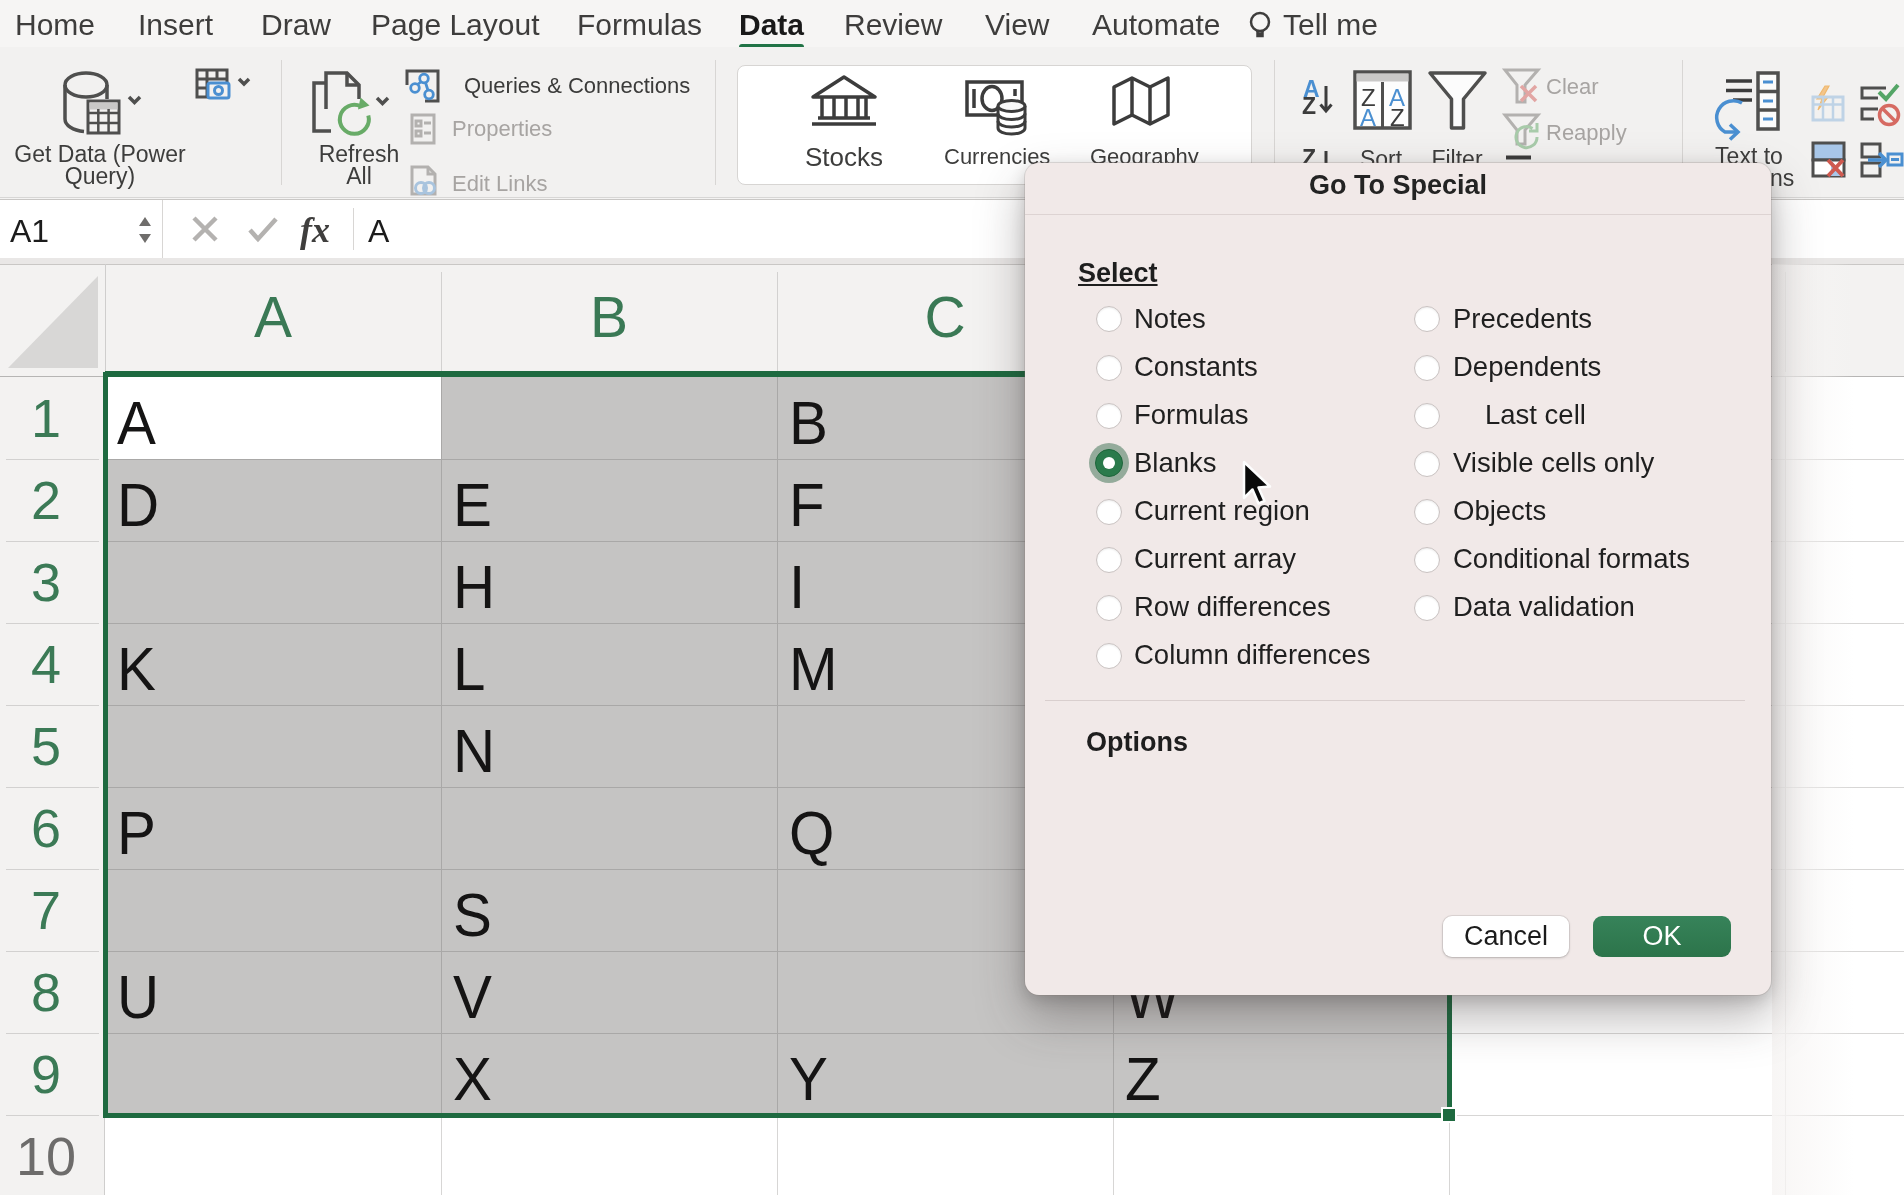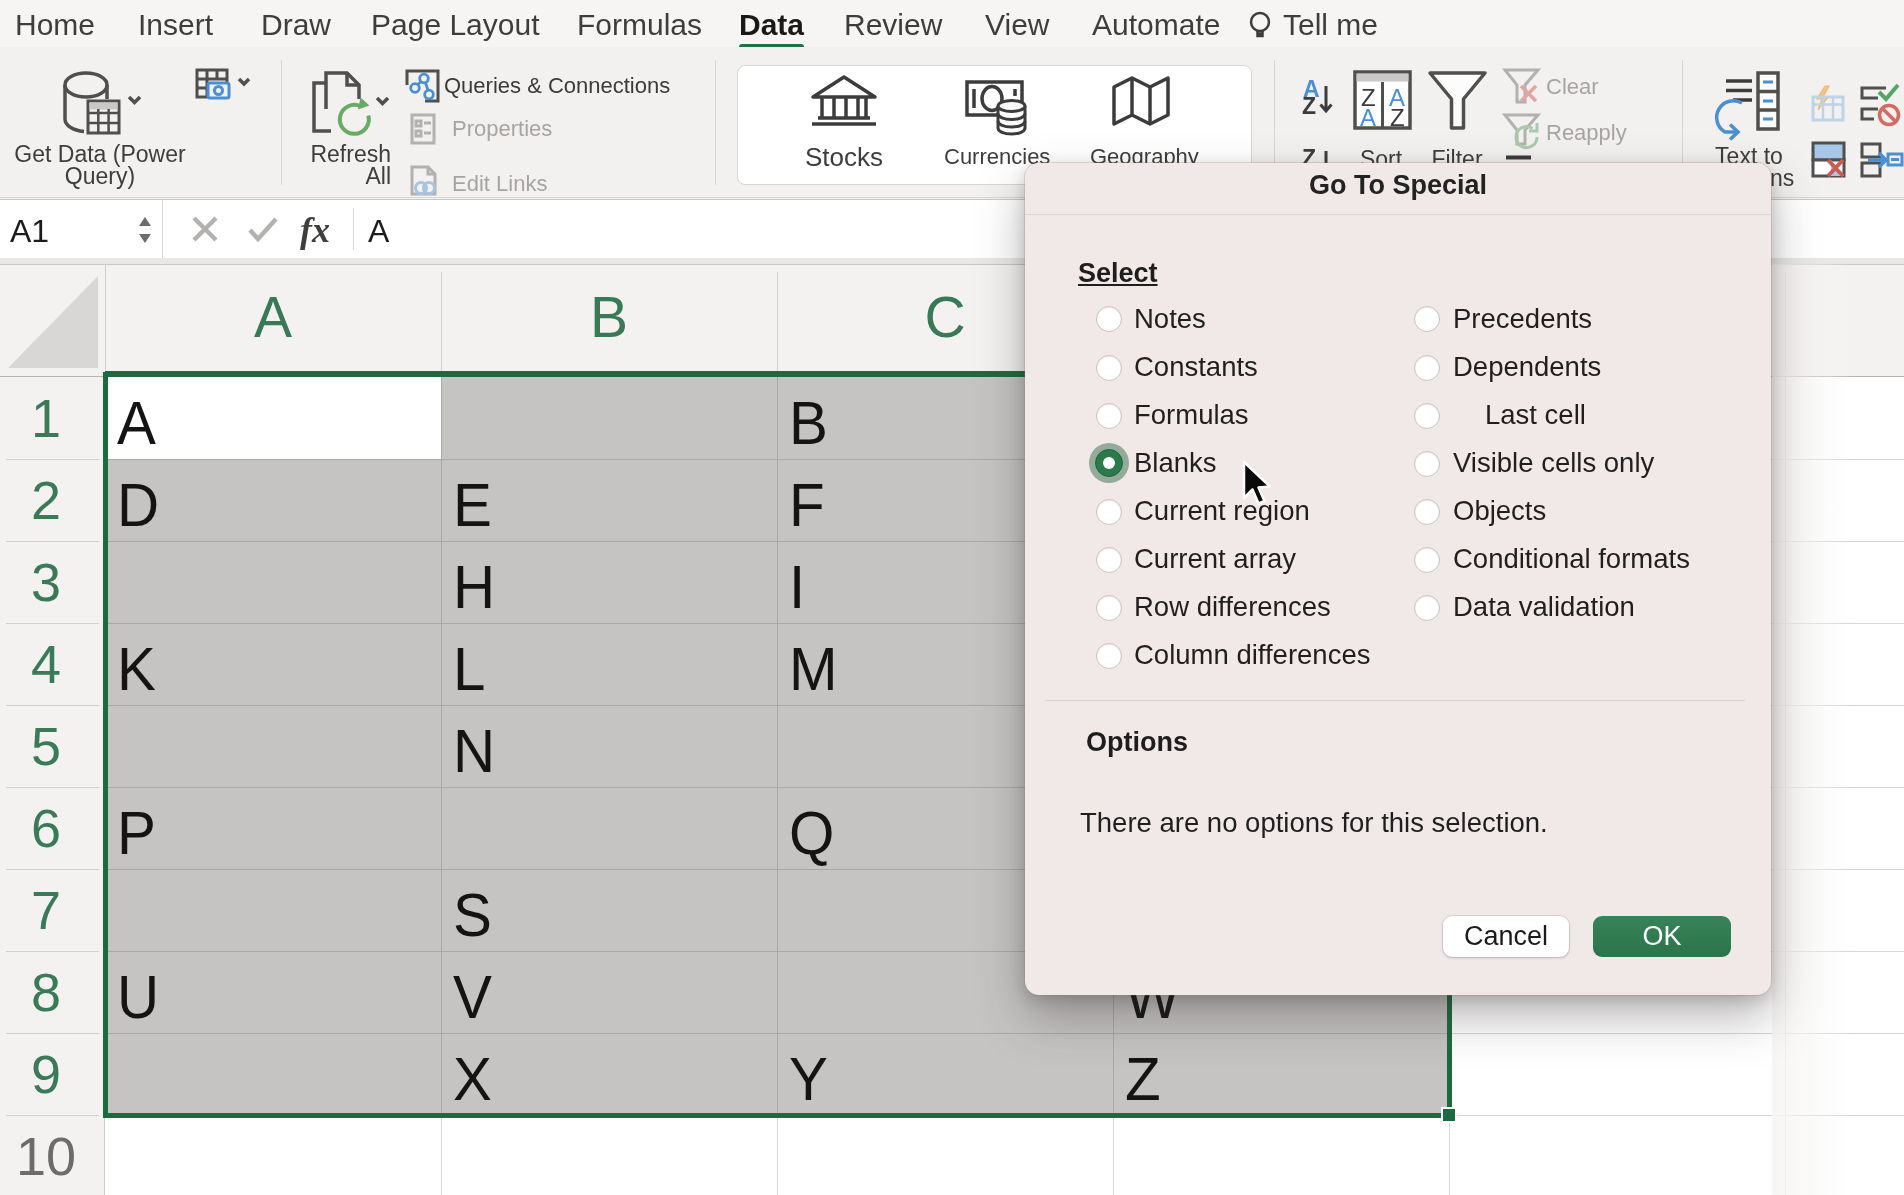--- a/index.html
+++ b/index.html
@@ -57,22 +57,22 @@
     <div id="tabunderline"></div>
   </div>
 
   <div id="ribbon" class="abs">
     <div class="rsep" style="left:281px;"></div>
     <div class="rsep" style="left:715px;"></div>
     <div class="rsep" style="left:1274px;"></div>
     <div class="rsep" style="left:1682px;"></div>
     <div id="dtpanel"></div>
     <div class="rlabel" style="left:10px;top:96px;width:180px;">Get Data (Power<br>Query)</div>
-    <div class="rlabel" style="left:291px;top:96px;width:100px;text-align:right;">Refresh<br>All</div>
-    <div class="rlabel2" style="left:444px;top:26px;">Queries &amp; Connections</div>
+    <div class="rlabel" style="left:309px;top:96px;width:100px;">Refresh<br>All</div>
+    <div class="rlabel2" style="left:464px;top:26px;">Queries &amp; Connections</div>
     <div class="rlabel2 gray" style="left:452px;top:69px;">Properties</div>
     <div class="rlabel2 gray" style="left:452px;top:124px;">Edit Links</div>
     <div class="rlabel" style="left:794px;top:99px;width:100px;font-size:26px;">Stocks</div>
     <div class="rlabel" style="left:944px;top:99px;width:100px;font-size:22px;">Currencies</div>
     <div class="rlabel" style="left:1090px;top:99px;width:100px;font-size:22px;">Geography</div>
     <div class="rlabel" style="left:1331px;top:101px;width:100px;">Sort</div>
     <div class="rlabel" style="left:1407px;top:101px;width:100px;">Filter</div>
     <div class="rlabel2 gray" style="left:1546px;top:27px;">Clear</div>
     <div class="rlabel2 gray" style="left:1546px;top:73px;">Reapply</div>
     <div class="rlabel" style="left:1699px;top:98px;width:100px;">Text to<br>Columns</div>
@@ -348,21 +348,20 @@
 <div class="dlabel" style="left:428px;top:284px;line-height:32px;">Visible cells only</div>
 <div class="radio" style="left:389px;top:336px;"></div>
 <div class="dlabel" style="left:428px;top:332px;line-height:32px;">Objects</div>
 <div class="radio" style="left:389px;top:384px;"></div>
 <div class="dlabel" style="left:428px;top:380px;line-height:32px;">Conditional formats</div>
 <div class="radio" style="left:389px;top:432px;"></div>
 <div class="dlabel" style="left:428px;top:428px;line-height:32px;">Data validation</div>
       </div>
     <div class="abs" style="left:20px;top:537px;width:700px;height:1px;background:#d9cfce;"></div>
     <div class="dhead" style="left:61px;top:564px;">Options</div>
-    <div class="dlabel" style="left:55px;top:644px;">There are no options for this selection.</div>
     <div class="btn" style="left:418px;top:753px;width:126px;background:#ffffff;line-height:41px;box-shadow:0 0 0 1px rgba(0,0,0,.08),0 1px 3px rgba(0,0,0,.18);color:#1b1b1b;">Cancel</div>
     <div class="btn" style="left:568px;top:753px;width:138px;background:linear-gradient(#37835a,#2c744a);line-height:41px;color:#ffffff;">OK</div>
   </div>
 
   <svg id="cursor" class="abs" style="left:1240px;top:460px;" width="40" height="50" viewBox="0 0 40 50">
       <path d="M4 2 L4 38 L12.5 29.5 L18.5 43.5 L24.5 41 L18.5 27.5 L30 26.5 Z" fill="#0a0a0a" stroke="#fdfdfd" stroke-width="2.5" stroke-linejoin="round"></path>
     </svg>
 </div>
 
 </body></html>

